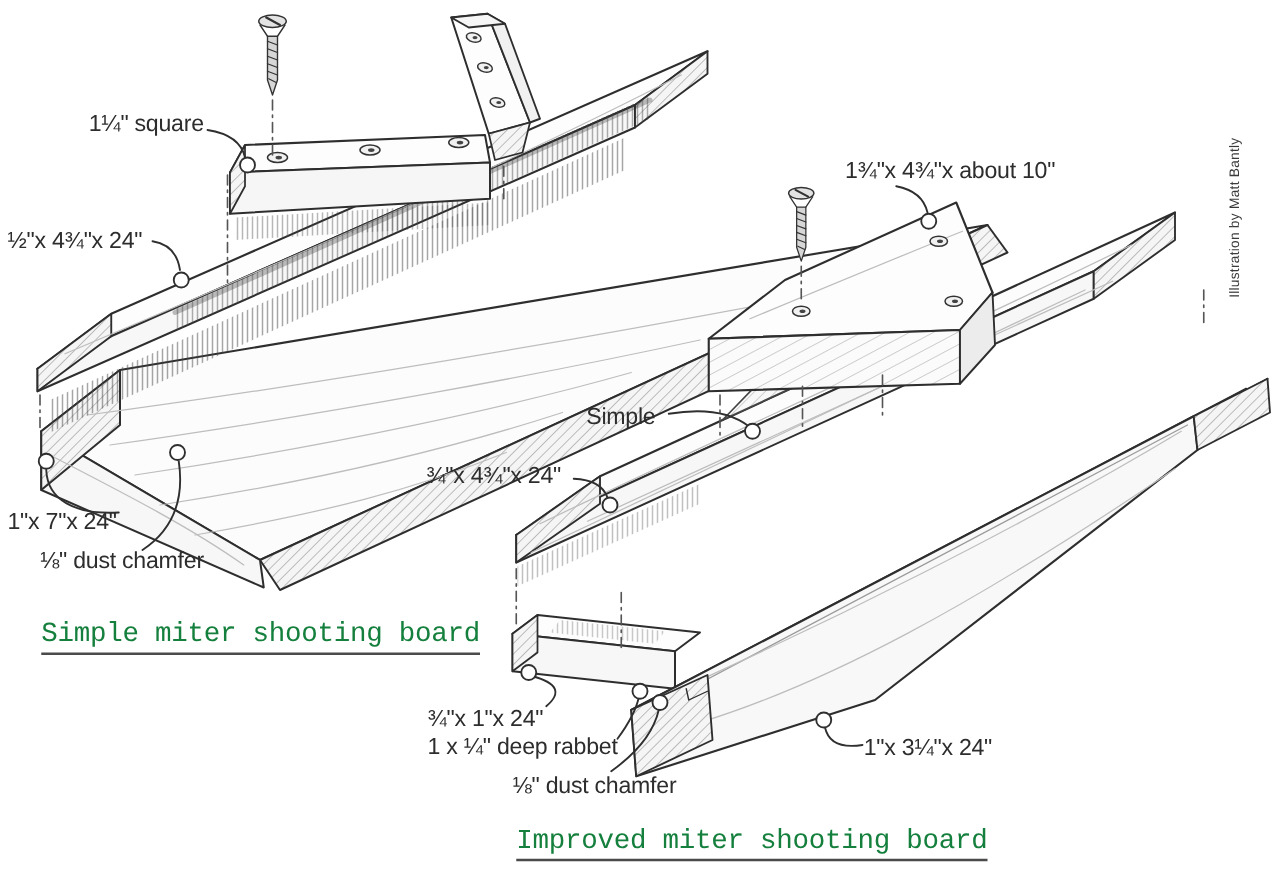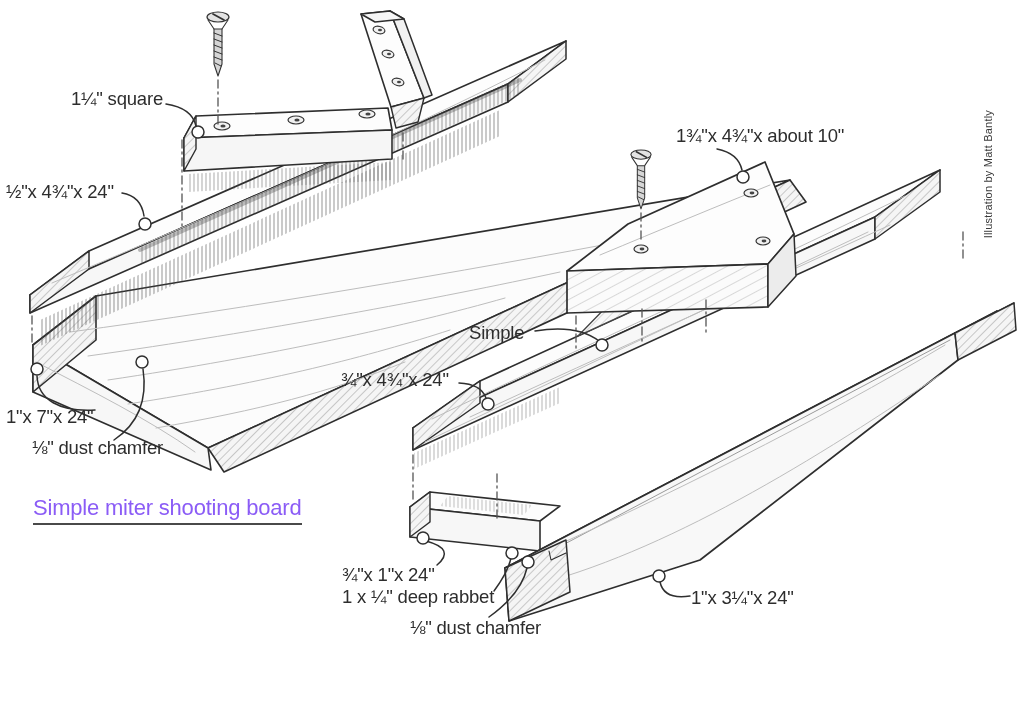--- a/index.html
+++ b/index.html
@@ -14,25 +14,26 @@
   .lbl{
     position:absolute;
     font-size:18.5px;
     color:#2d2d2d;
     white-space:nowrap;
     letter-spacing:-0.2px;
   }
   .caption{
     position:absolute;
     font-size:22px;
-    color:#8b5cf6;
+    color:#15803d;
     white-space:nowrap;
     border-bottom:2px solid #4a4a4a;
     padding-bottom:2px;
     letter-spacing:-0.2px;
+    font-family:Liberation Mono, monospace;
   }
   .credit{
     position:absolute;
     left:982px; top:110px;
     writing-mode:vertical-rl;
     transform:rotate(180deg);
     font-size:11px;
     color:#3a3a3a;
     white-space:nowrap;
     letter-spacing:0.2px;
@@ -229,16 +230,17 @@
 <div class="lbl" style="left:32px;top:437px">⅛" dust chamfer</div>
 <div class="caption" style="left:33px;top:495px">Simple miter shooting board</div>
 
 <div class="lbl" style="left:676px;top:125px">1¾"x 4¾"x about 10"</div>
 <div class="lbl" style="left:469px;top:322px">Simple</div>
 <div class="lbl" style="left:341px;top:369px">¾"x 4¾"x 24"</div>
 <div class="lbl" style="left:342px;top:564px">¾"x 1"x 24"</div>
 <div class="lbl" style="left:342px;top:586px">1 x ¼" deep rabbet</div>
 <div class="lbl" style="left:410px;top:617px">⅛" dust chamfer</div>
 <div class="lbl" style="left:691px;top:587px">1"x 3¼"x 24"</div>
+<div class="caption" style="left:413px;top:660px">Improved miter shooting board</div>
 
 <div class="credit">Illustration by Matt Bantly</div>
 
 </div>
 
 </body></html>

